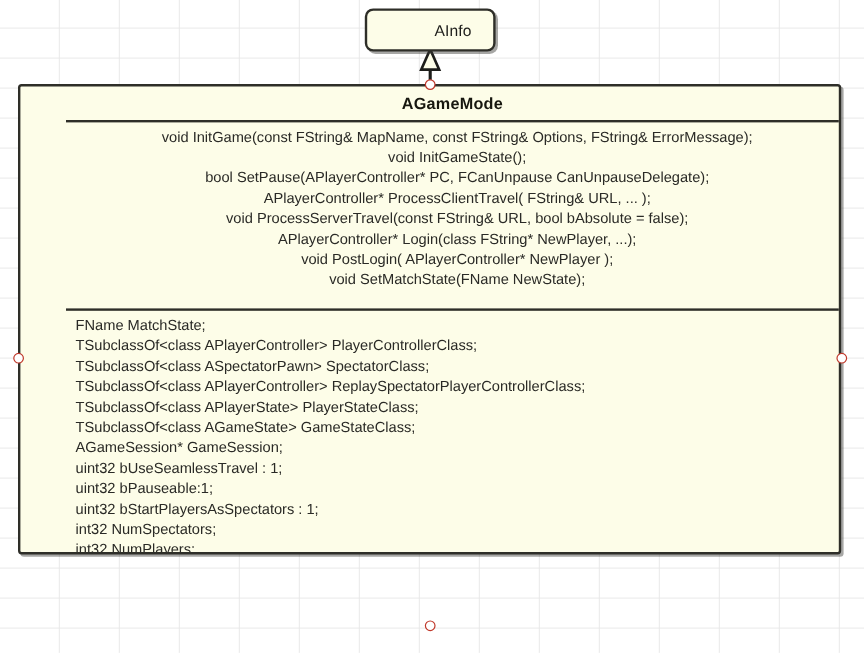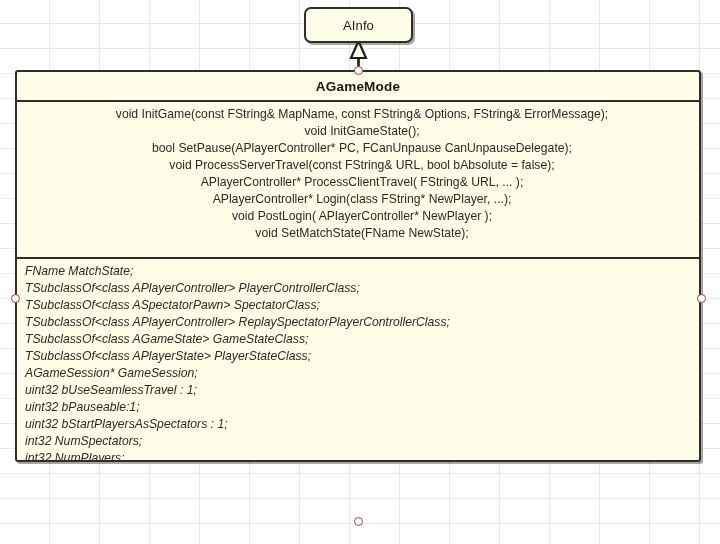--- a/index.html
+++ b/index.html
@@ -27,20 +27,21 @@
     background-position: -1px -2px;
   }
 
   
   .uml-node {
     position: absolute;
     box-sizing: border-box;
     background: #fdfde8;
     border: 2px solid #2e2e28;
     box-shadow: 2px 2px 0 rgba(60,60,55,0.45);
+    padding-left: 38px;
   }
 
   
   #ainfo-node {
     left: 304px;
     top: 7px;
     width: 109px;
     height: 36px;
     border-radius: 7px;
     display: flex;
@@ -81,21 +82,20 @@
     padding: 4px 0 3px 8px;
     overflow: hidden;
   }
   .compartment.ops {
     flex: 0 0 148px;
     border-bottom: 2px solid #2e2e28;
     text-align: center;
   }
   .compartment.attrs {
     flex: 1 1 auto;
-    font-style: italic;
   }
   .member {
     font-size: 12.2px;
     line-height: 17px;
     color: #2a2a26;
     white-space: pre;
   }
 
   
   #inheritance-edge {
@@ -141,34 +141,34 @@
   <div class="uml-node" id="agamemode-node">
 
     <div class="compartment-title">
       <span class="node-title">AGameMode</span>
     </div>
 
     <div class="compartment ops" id="ops-compartment">
         <div class="member">void InitGame(const FString&amp; MapName, const FString&amp; Options, FString&amp; ErrorMessage);</div>
         <div class="member">void InitGameState();</div>
         <div class="member">bool SetPause(APlayerController* PC, FCanUnpause CanUnpauseDelegate);</div>
+        <div class="member">APlayerController* ProcessClientTravel( FString&amp; URL, ... );</div>
         <div class="member">void ProcessServerTravel(const FString&amp; URL, bool bAbsolute = false);</div>
-        <div class="member">APlayerController* ProcessClientTravel( FString&amp; URL, ... );</div>
         <div class="member">APlayerController* Login(class FString* NewPlayer, ...);</div>
         <div class="member">void PostLogin( APlayerController* NewPlayer );</div>
         <div class="member">void SetMatchState(FName NewState);</div>
       </div>
 
     <div class="compartment attrs" id="attrs-compartment">
         <div class="member">FName MatchState;</div>
         <div class="member">TSubclassOf&lt;class APlayerController&gt; PlayerControllerClass;</div>
         <div class="member">TSubclassOf&lt;class ASpectatorPawn&gt; SpectatorClass;</div>
         <div class="member">TSubclassOf&lt;class APlayerController&gt; ReplaySpectatorPlayerControllerClass;</div>
+        <div class="member">TSubclassOf&lt;class APlayerState&gt; PlayerStateClass;</div>
         <div class="member">TSubclassOf&lt;class AGameState&gt; GameStateClass;</div>
-        <div class="member">TSubclassOf&lt;class APlayerState&gt; PlayerStateClass;</div>
         <div class="member">AGameSession* GameSession;</div>
         <div class="member">uint32 bUseSeamlessTravel : 1;</div>
         <div class="member">uint32 bPauseable:1;</div>
         <div class="member">uint32 bStartPlayersAsSpectators : 1;</div>
         <div class="member">int32 NumSpectators;</div>
         <div class="member">int32 NumPlayers;</div>
         <div class="member">int32 NumBots;</div>
       </div>
   </div>
 

